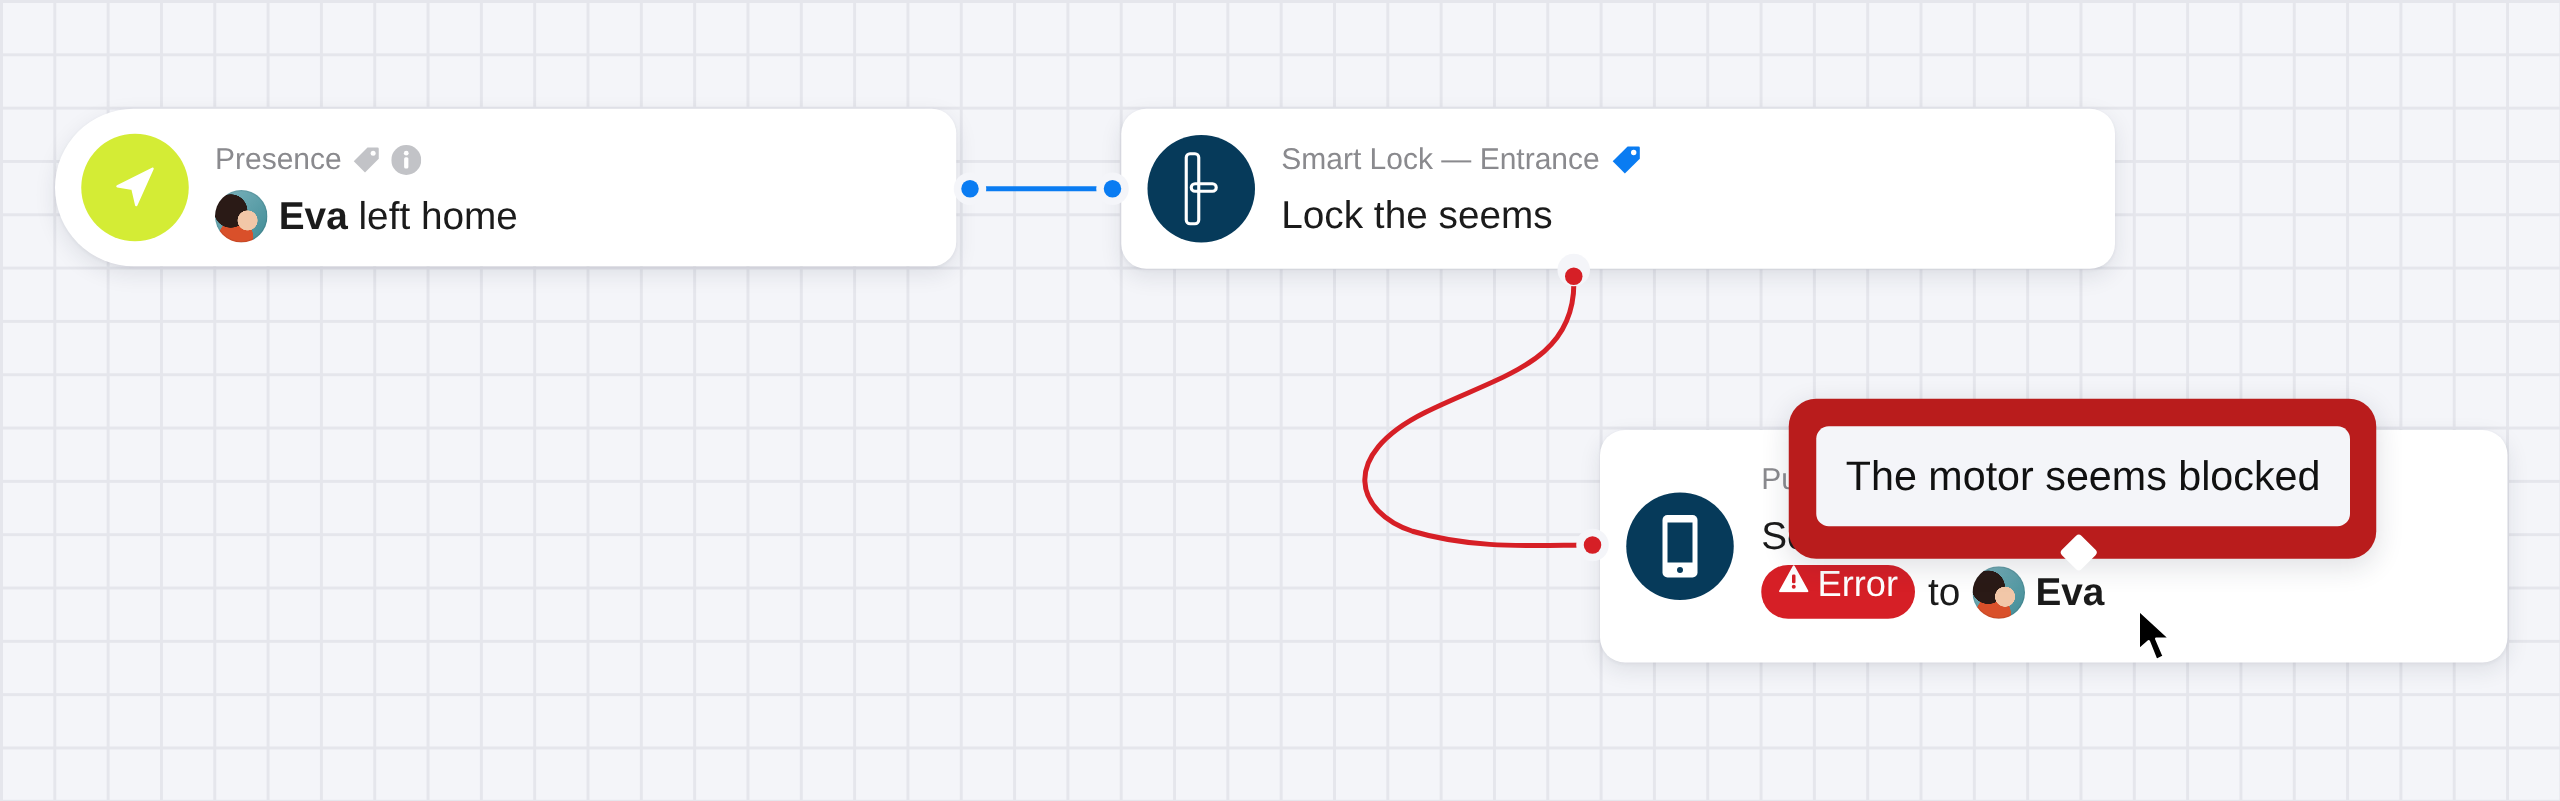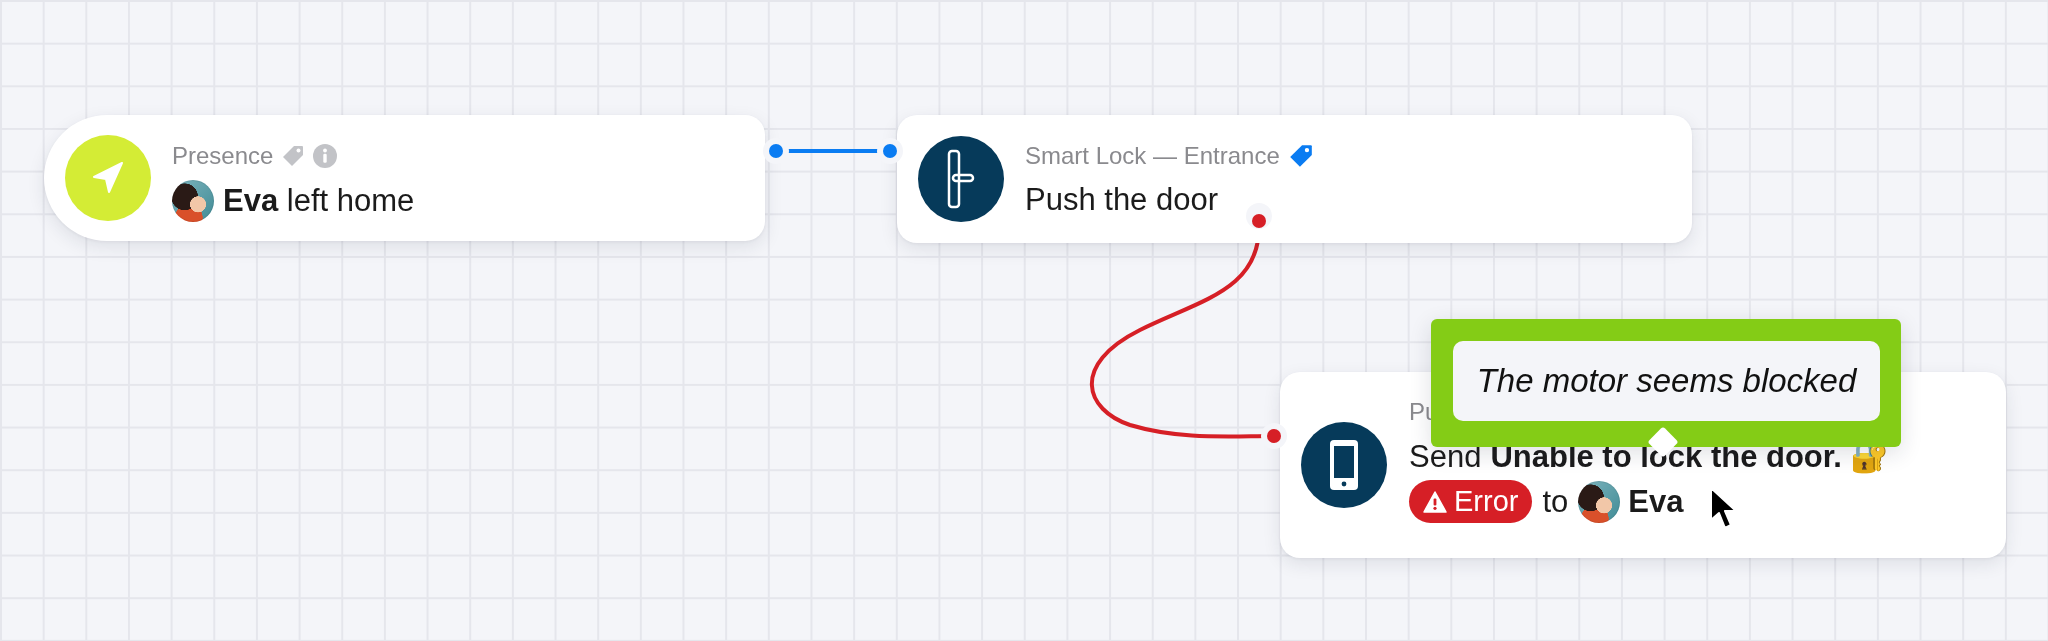--- a/index.html
+++ b/index.html
@@ -12,21 +12,20 @@
     background-size:42.67px 42.67px;
     background-position:0 0;
     font-family:"Liberation Sans", sans-serif;
     color:#1b1b1b;
   }
   .canvas { position:absolute; inset:0; }
   svg.wires { position:absolute; left:0; top:0; width:2048px; height:641px; overflow:visible; }
   .node {
     position:absolute; background:#fff; border-radius:20px;
     box-shadow:0 6px 18px rgba(30,35,60,0.10), 0 1px 3px rgba(30,35,60,0.06);
-    margin-top:28px;
   }
   .node.pill { border-radius:64px 20px 20px 64px; }
   .icon-circle {
     position:absolute; width:86px; height:86px; border-radius:50%;
     display:flex; align-items:center; justify-content:center;
   }
   .label-row {
     position:absolute; display:flex; align-items:center; gap:8px;
     font-size:24px; color:#8a8a8e; white-space:nowrap;
   }
@@ -40,35 +39,34 @@
     background:
       radial-gradient(circle at 62% 58%, #f2c7a8 0 22%, transparent 23%),
       radial-gradient(circle at 30% 40%, #2a1a16 0 34%, transparent 35%),
       radial-gradient(circle at 40% 90%, #d9502a 0 30%, transparent 31%),
       linear-gradient(135deg, #7fb5bf, #3f8b95);
     box-shadow:inset 0 0 0 1px rgba(0,0,0,0.08);
   }
   .dot { position:absolute; width:14px; height:14px; border-radius:50%; }
   .notch { position:absolute; width:26px; height:26px; border-radius:50%; background:#f4f5f9; }
   .tooltip {
-    position:absolute; background:#84cc16; border-radius:6px;
+    position:absolute; background:#b91c1c; border-radius:22px;
     box-shadow:0 6px 22px rgba(30,35,60,0.14);
-    font-style:italic;
   }
   .tooltip-inner {
     position:absolute; background:#f4f5f9; border-radius:10px;
     display:flex; align-items:center; justify-content:center;
     font-size:33px; color:#111; white-space:nowrap;
   }
   .tooltip-arrow {
     position:absolute; width:22px; height:22px; background:#fff;
     transform:rotate(45deg); border-radius:3px;
   }
   .error-badge {
-    display:inline-flex; align-items:center; gap:7px;
+    display:inline-flex; align-items:flex-start; gap:7px;
     background:#d61f26; color:#fff; border-radius:22px;
     height:43px; padding:0 14px 0 14px; font-size:29px;
   }
   .cursor { position:absolute; }
 </style>
 </head>
 <body>
 
 <div class="canvas">
 
@@ -111,21 +109,21 @@
       </svg>
     </div>
     <div class="label-row" style="left:128px; top:27px;">
       <span>Smart Lock — Entrance</span>
       <svg width="26" height="26" viewBox="0 0 24 24">
         <path d="M13 2 H21 a1 1 0 0 1 1 1 V11 L11 22 L2 13 Z" fill="#0a7cf2"></path>
         <circle cx="17.5" cy="6.5" r="2" fill="#fff"></circle>
       </svg>
     </div>
     <div class="title-row" style="left:128px; top:67px;">
-      <span>Push the door</span>
+      <span>Lock the seems</span>
     </div>
   </div>
 
   <div class="node" style="left:1280px; top:344px; width:726px; height:186px;">
     <div class="icon-circle" style="left:21px; top:50px; background:#063a5a;">
       <svg width="34" height="54" viewBox="0 0 34 54">
         <rect x="3" y="2" width="28" height="50" rx="4" fill="#fff"></rect>
         <rect x="7" y="8" width="20" height="32" fill="#063a5a"></rect>
         <circle cx="17" cy="46" r="2.4" fill="#063a5a"></circle>
       </svg>

